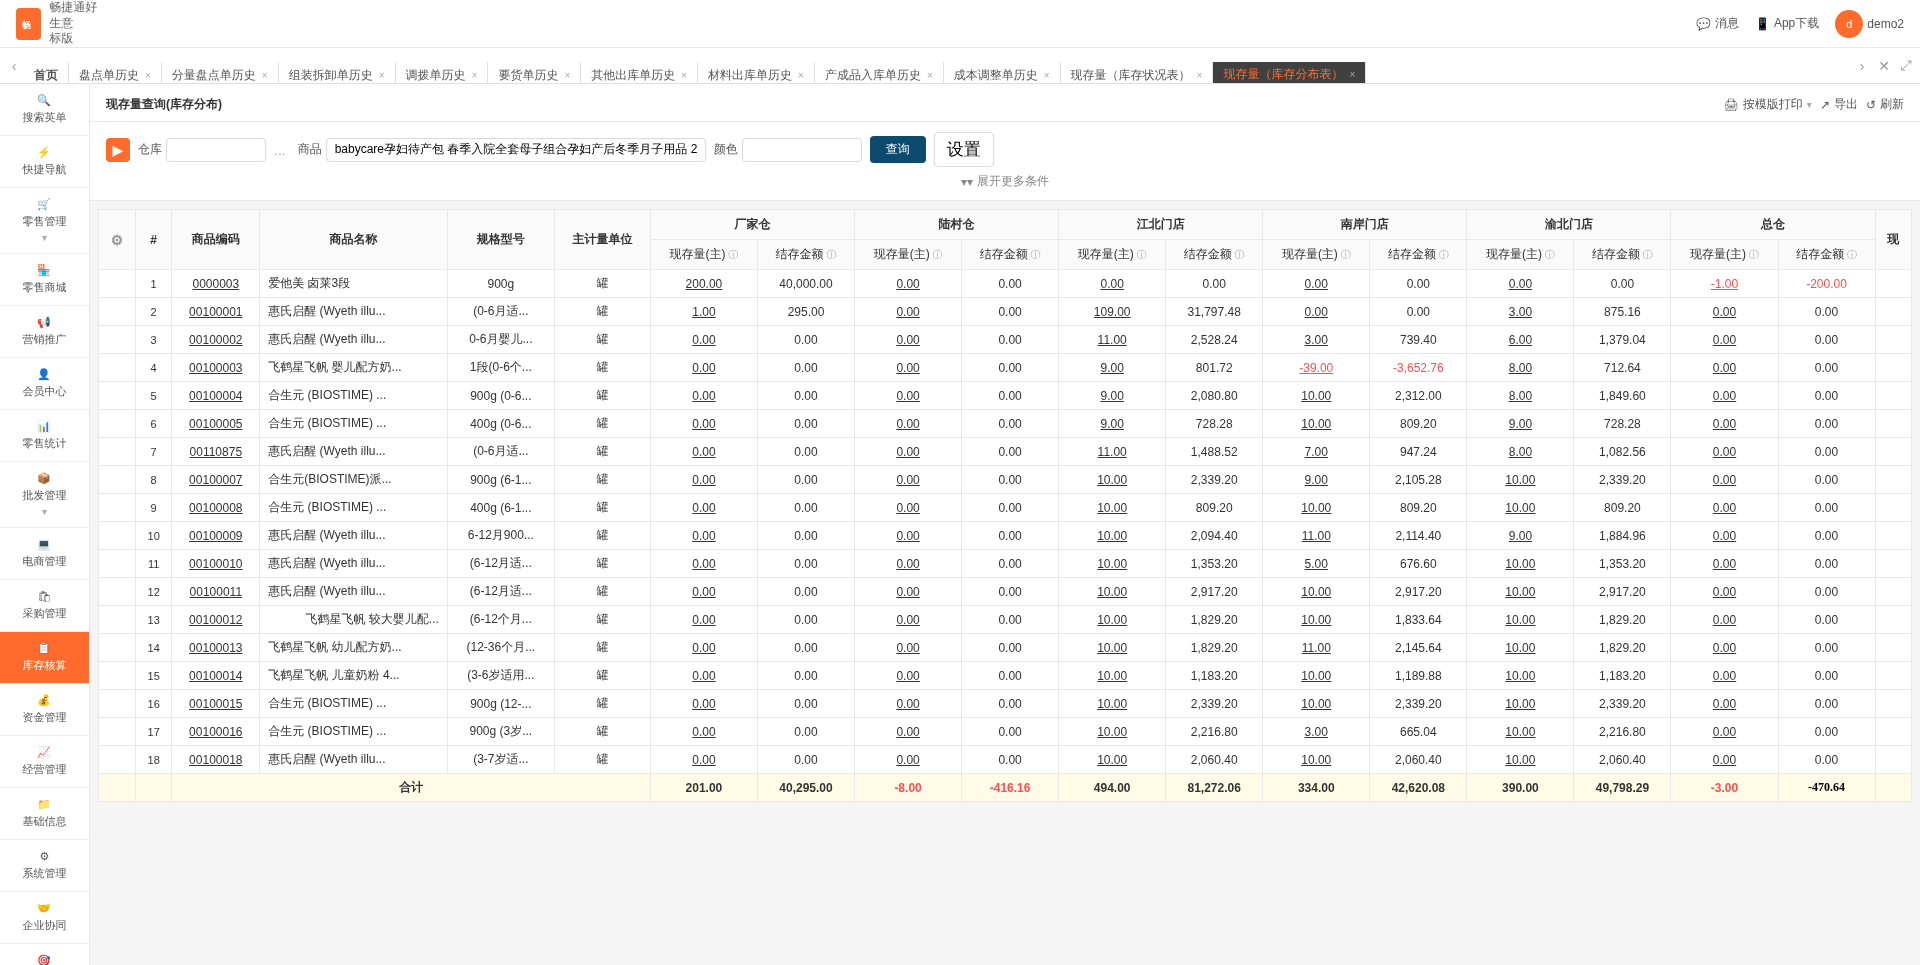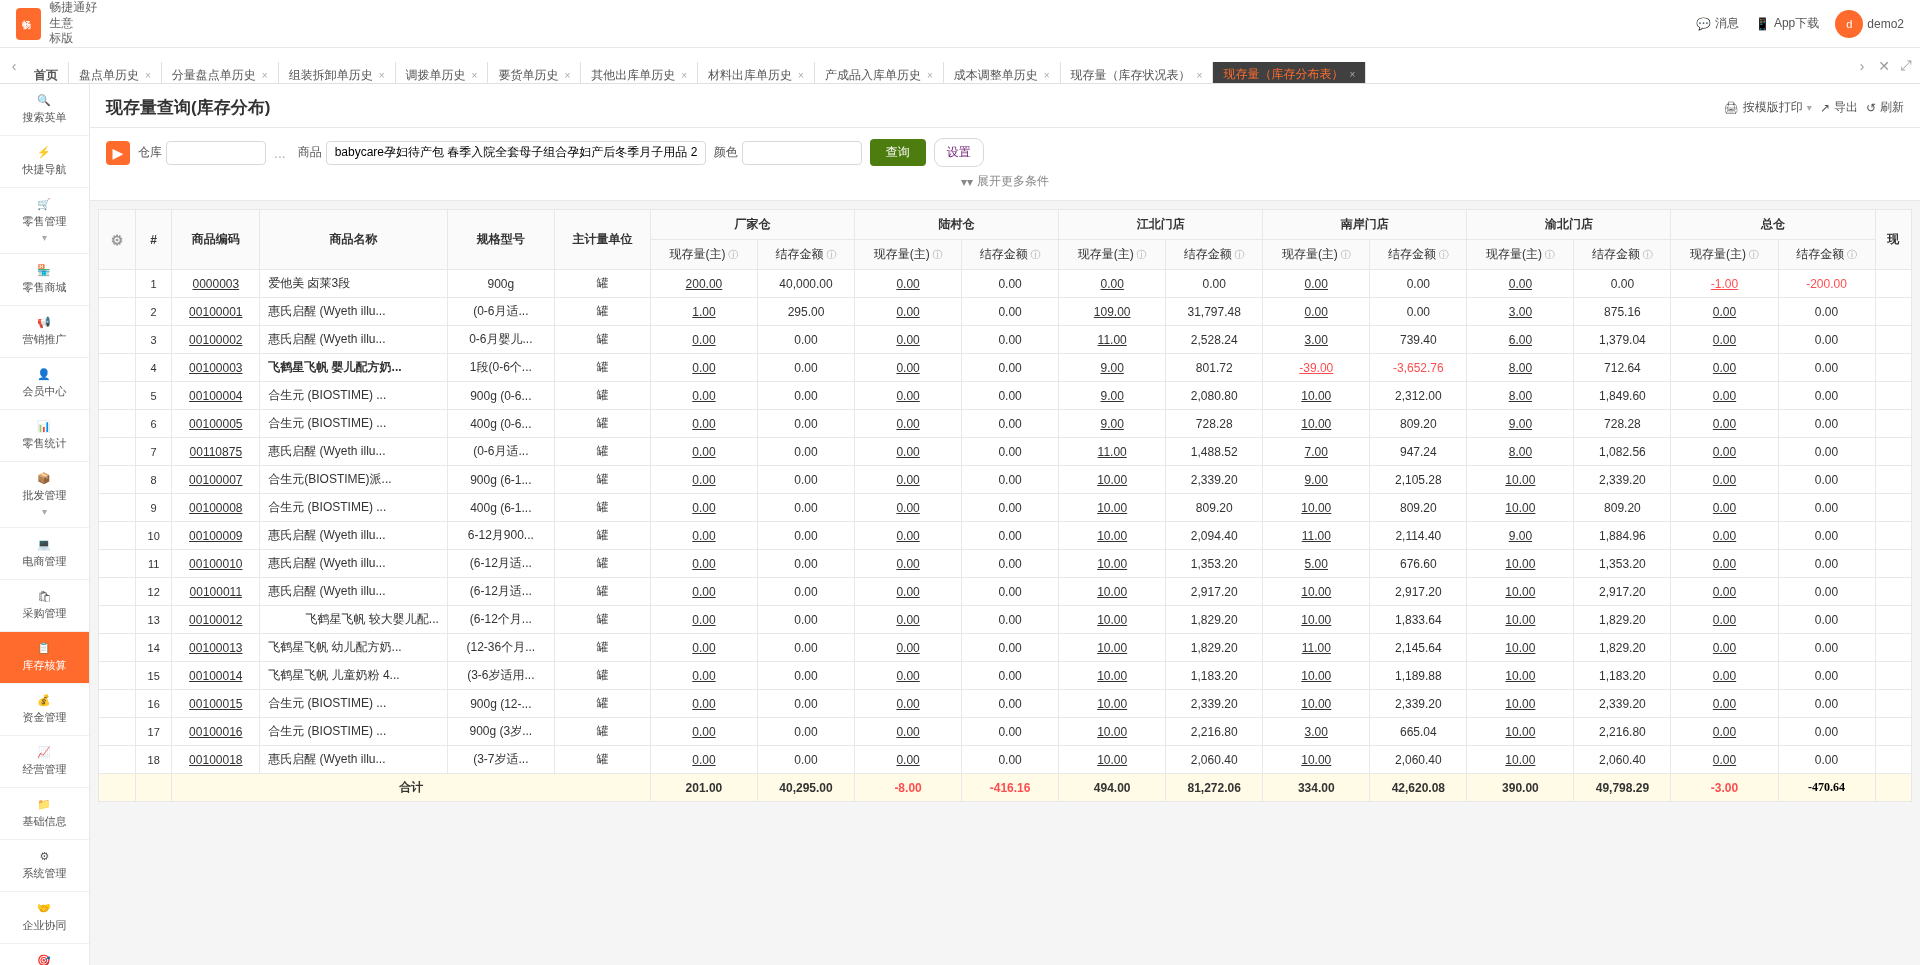--- a/index.html
+++ b/index.html
@@ -29,33 +29,33 @@
     
     .sidebar { width: 90px; background: #fff; border-right: 1px solid #e8e8e8; display: flex; flex-direction: column; overflow-y: auto; flex-shrink: 0; }
     .sidebar-item { padding: 10px 4px; display: flex; flex-direction: column; align-items: center; gap: 3px; cursor: pointer; color: #555; font-size: 11px; text-align: center; border-bottom: 1px solid #f0f0f0; }
     .sidebar-item.active { background: #ff6b2d; color: #fff; }
 
     
     .content { flex: 1; overflow: hidden; display: flex; flex-direction: column; background: #f5f5f5; }
     
     
     .page-header { background: #fff; padding: 12px 16px 8px; border-bottom: 1px solid #e8e8e8; display: flex; align-items: center; justify-content: space-between; }
-    .page-title { font-size: 17px; font-weight: bold; color: #333; }
+    .page-title { font-size: 12px; font-weight: bold; color: #333; }
     .header-actions { display: flex; align-items: center; gap: 8px; }
     .btn-link { display: flex; align-items: center; gap: 4px; color: #555; font-size: 12px; cursor: pointer; }
     
     
     .filter-area { background: #fff; padding: 10px 16px; border-bottom: 1px solid #e8e8e8; }
     .filter-row { display: flex; align-items: center; gap: 8px; flex-wrap: wrap; }
     .filter-item { display: flex; align-items: center; gap: 4px; }
     .filter-label { color: #555; white-space: nowrap; }
     .filter-input { border: 1px solid #d9d9d9; border-radius: 4px; padding: 4px 8px; font-size: 12px; min-width: 80px; }
     .filter-input-wide { min-width: 350px; }
-    .filter-orange-btn { background: #4d7c0f; color: white; border: none; border-radius: 4px; padding: 5px 16px; cursor: pointer; font-size: 12px; }
-    .filter-white-btn { background: white; color: #701a75; border: 1px solid #d9d9d9; border-radius: 9px; padding: 5px 12px; cursor: pointer; font-size: 12px; }
+    .filter-orange-btn { background: #0c4a6e; color: white; border: none; border-radius: 4px; padding: 5px 16px; cursor: pointer; font-size: 12px; }
+    .filter-white-btn { background: white; color: #000000; border: 1px solid #d9d9d9; border-radius: 4px; padding: 5px 12px; cursor: pointer; font-size: 17px; }
     .expand-toggle { display: flex; align-items: center; justify-content: center; margin-top: 6px; cursor: pointer; color: #888; font-size: 12px; }
     .arrow-btn { width: 24px; height: 24px; background: #ff6b2d; border-radius: 4px; display: flex; align-items: center; justify-content: center; color: white; cursor: pointer; font-size: 14px; flex-shrink: 0; }
     .dots-btn { color: #aaa; font-size: 14px; cursor: pointer; padding: 0 4px; }
 
     
     .table-area { flex: 1; overflow: auto; padding: 8px; }
     .data-table { width: 100%; border-collapse: collapse; background: #fff; font-size: 12px; }
     .data-table th { background: #fafafa; border: 1px solid #e8e8e8; padding: 6px 8px; text-align: center; font-weight: normal; color: #333; white-space: nowrap; position: sticky; top: 0; z-index: 1; }
     .data-table td { border: 1px solid #e8e8e8; padding: 5px 8px; text-align: center; white-space: nowrap; color: #333; }
     .data-table tr:last-child td { background: #fff8e6; font-weight: bold; }
@@ -375,21 +375,21 @@
     <td class="underline">6.00</td>
     <td>1,379.04</td>
     <td class="underline ">0.00</td>
     <td class="">0.00</td>
     <td></td>
   </tr>
             <tr>
     <td></td>
     <td class="col-num">4</td>
     <td class="underline">00100003</td>
-    <td style="text-align:left;font-weight:bold;">飞鹤星飞帆 婴儿配方奶...</td>
+    <td style="text-align:left;">飞鹤星飞帆 婴儿配方奶...</td>
     <td>1段(0-6个...</td>
     <td>罐</td>
     <td class="underline">0.00</td>
     <td>0.00</td>
     <td class="underline ">0.00</td>
     <td class="">0.00</td>
     <td class="underline">9.00</td>
     <td>801.72</td>
     <td class="underline negative">-39.00</td>
     <td class="negative">-3,652.76</td>

